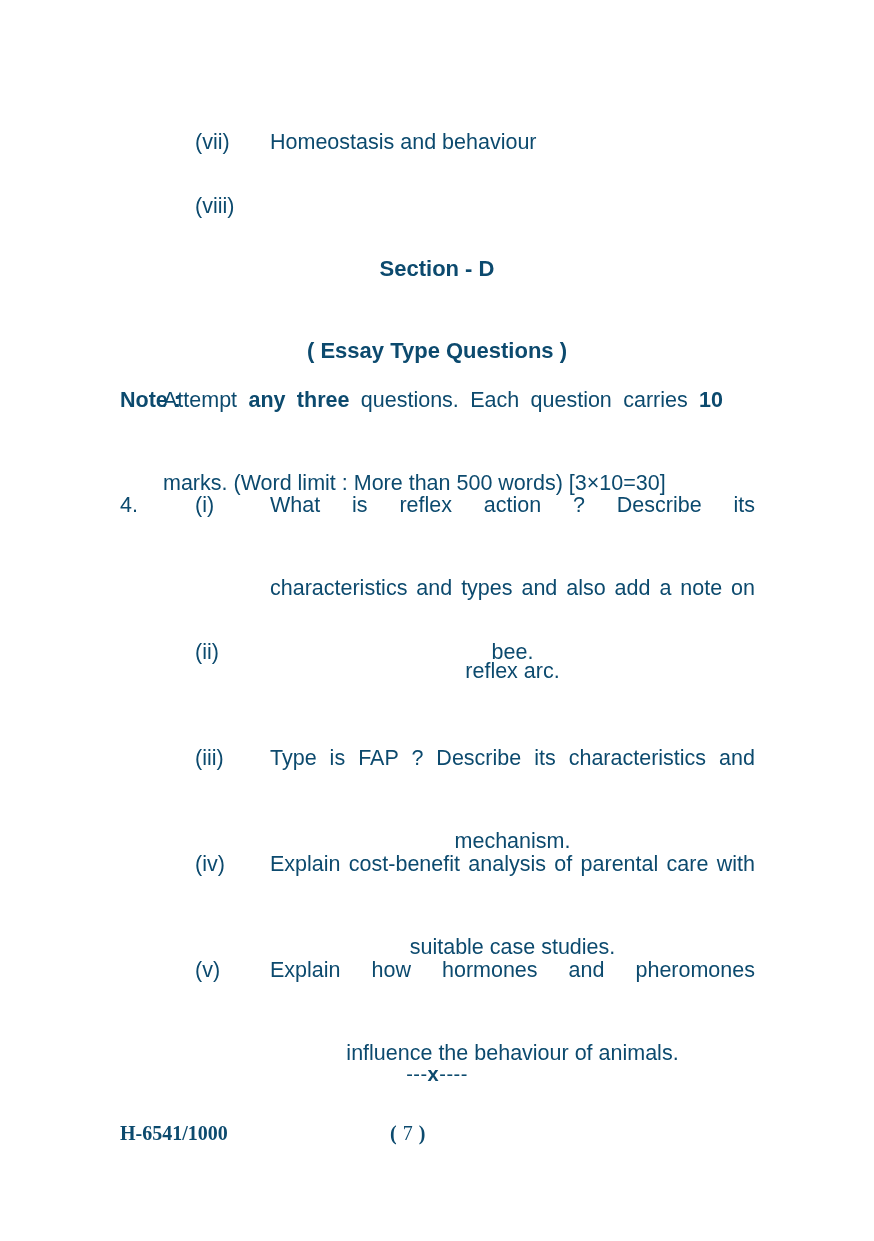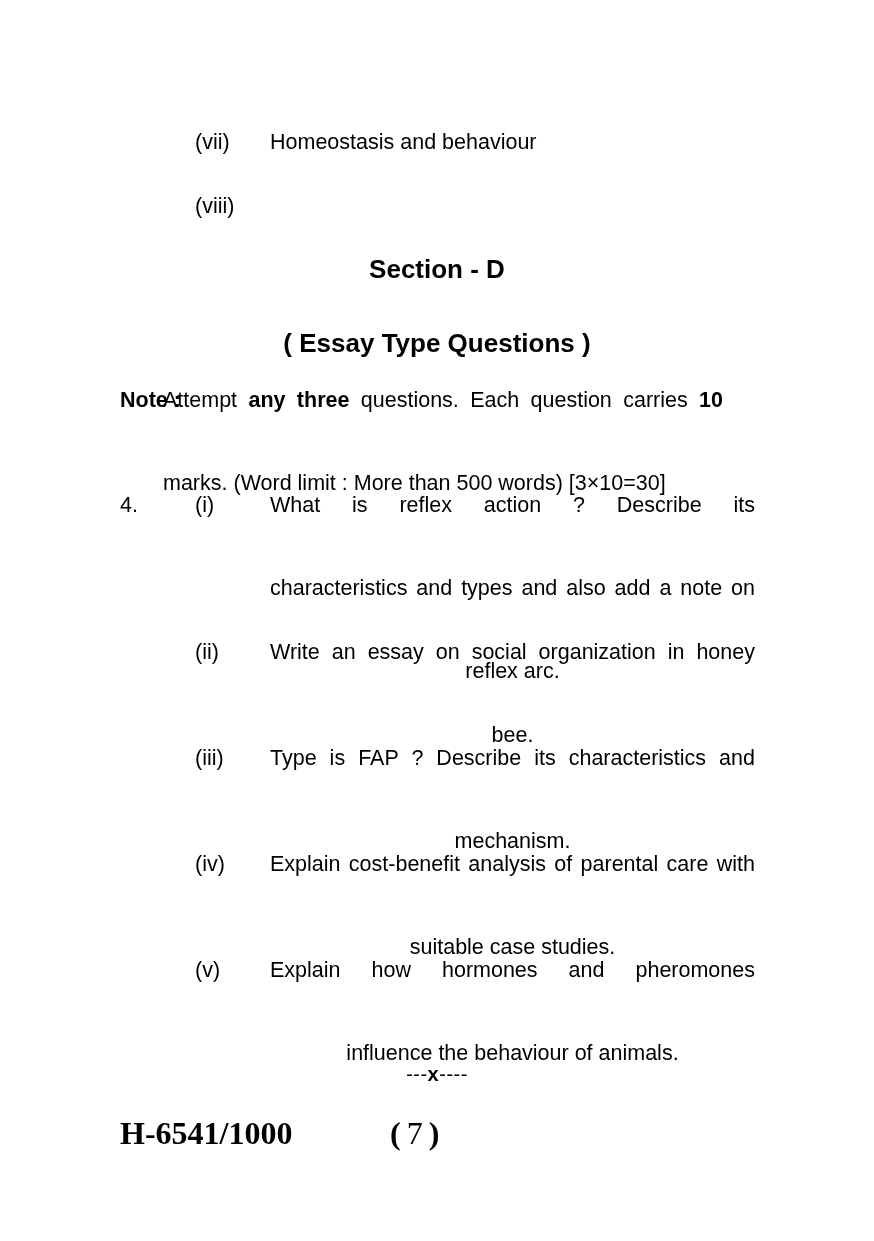--- a/index.html
+++ b/index.html
@@ -58,21 +58,21 @@
   }
   .list-item .body > .lastline {
     text-align: center;
   }
 
   .heading {
     position: absolute;
     left: 0;
     width: 874px;
     text-align: center;
-    font-size: 26px;
+    font-size: 22px;
     font-weight: bold;
     line-height: 30px;
   }
 
   .note {
     position: absolute;
     left: 120px;
     width: 635px;
     font-size: 21.5px;
     line-height: 41.5px;
@@ -103,21 +103,21 @@
     line-height: 24px;
   }
   .endmark .xchar { font-weight: bold; }
 
   .footer {
     position: absolute;
     left: 0;
     width: 874px;
     height: 40px;
     font-family: "Liberation Serif", serif;
-    font-size: 32px;
+    font-size: 20px;
     font-weight: bold;
     line-height: 40px;
   }
   .footer .code {
     position: absolute;
     left: 120px;
     top: 0;
     white-space: nowrap;
   }
   .footer .pagenum {
@@ -138,33 +138,33 @@
   }
   .force-justify::after {
     content: "";
     display: inline-block;
     width: 100%;
   }
 </style>
 </head>
 <body>
 
-<div class="page" style="background: rgb(255, 255, 255); color: #000000;">
+<div class="page" style="background: rgb(255, 255, 255); color: #0c4a6e;">
 
   <div class="list-item" style="top:122px;">
     <span class="marker">(vii)</span>
     <div class="body nojustify">Homeostasis and behaviour</div>
   </div>
 
   <div class="list-item" style="top:186px;">
     <span class="marker">(viii)</span>
   </div>
 
   <div class="heading" style="top:254px;">Section - D</div>
-  <div class="heading" style="top:328px;">( Essay Type Questions )</div>
+  <div class="heading" style="top:336px;">( Essay Type Questions )</div>
 
   <div class="note" style="top:380px;">
     <span class="note-label">Note :</span>
     <div class="note-body">
       <span class="force-justify"><span>Attempt </span><b>any three</b><span> questions. Each question carries </span><b>10</b></span>
       <span class="nline2">marks.  (Word limit : More than 500 words)  [3×10=30]</span>
     </div>
   </div>
 
   <div class="list-item" style="top:485px;">
@@ -173,21 +173,20 @@
     <div class="body">
       <span class="force-justify">What is reflex action ? Describe its</span>
       <span class="force-justify">characteristics and types and also add a note on</span>
       <span class="lastline" style="display:block;">reflex arc.</span>
     </div>
   </div>
 
   <div class="list-item" style="top:632px;">
     <span class="marker">(ii)</span>
     <div class="body">
-      <span class="force-justify">Write an essay on social organization in honey</span>
       <span class="lastline" style="display:block;">bee.</span>
     </div>
   </div>
 
   <div class="list-item" style="top:738px;">
     <span class="marker">(iii)</span>
     <div class="body">
       <span class="force-justify">Type is FAP ? Describe its characteristics and</span>
       <span class="lastline" style="display:block;">mechanism.</span>
     </div>

